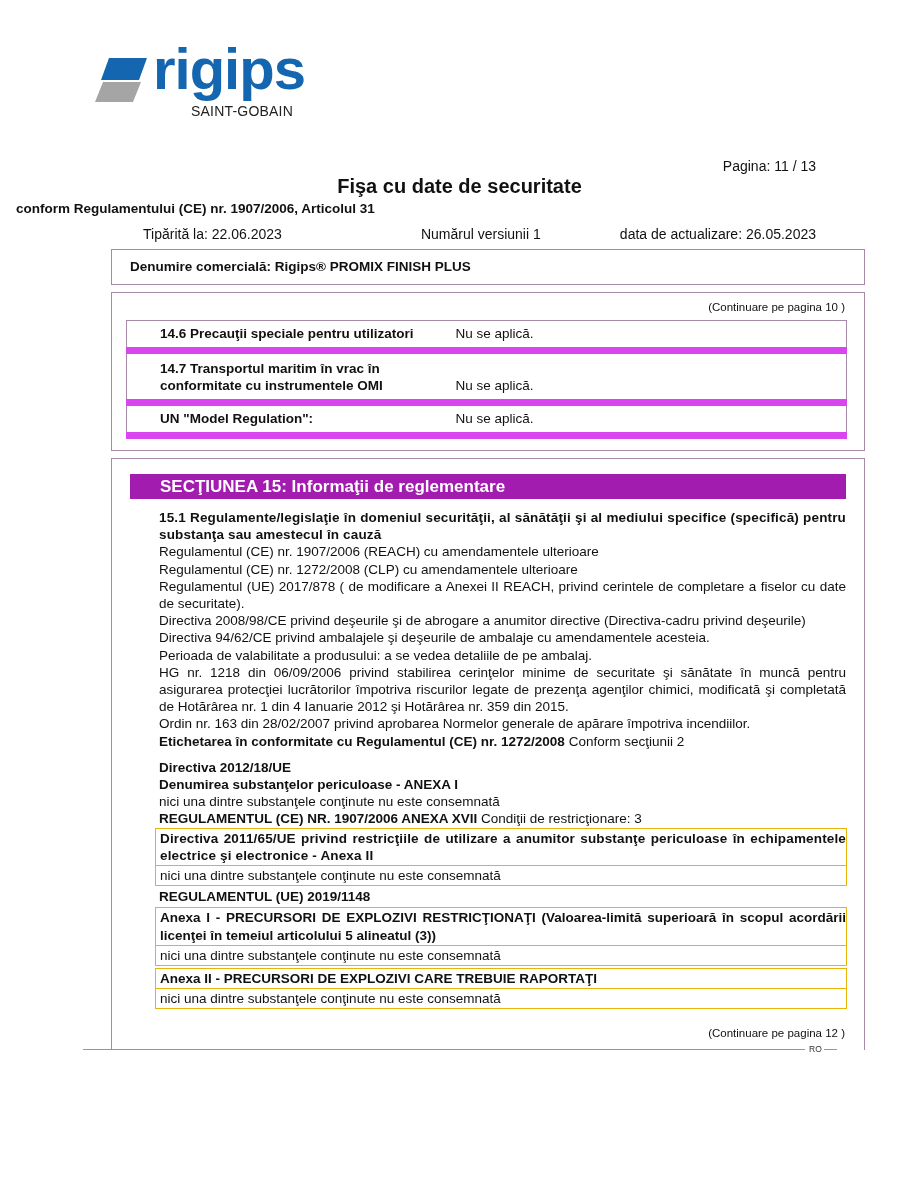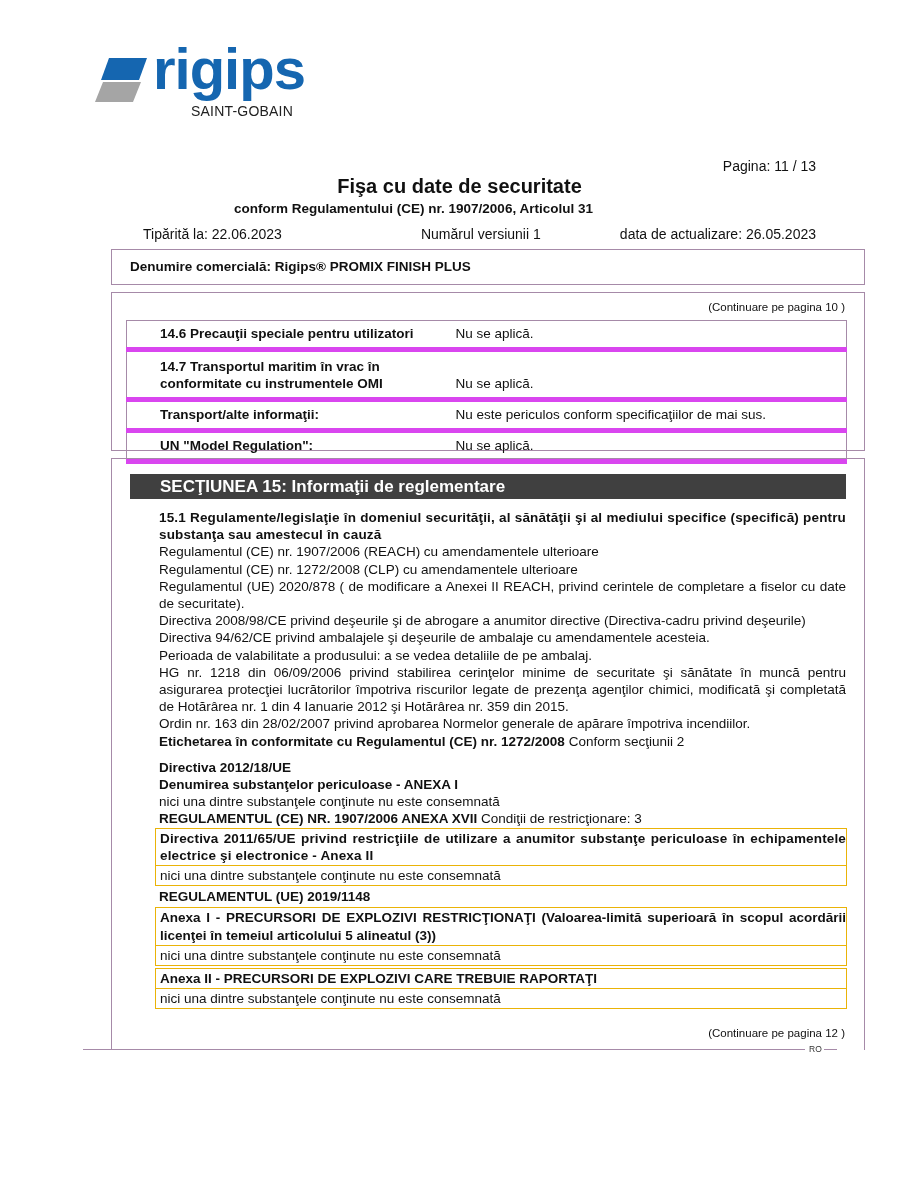--- a/index.html
+++ b/index.html
@@ -3,36 +3,36 @@
 <meta charset="utf-8">
 <style>
   * { box-sizing: border-box; margin: 0; padding: 0; }
   html, body { width: 919px; height: 1190px; background: #ffffff; overflow: hidden; }
   body { position: relative; font-family: "Liberation Sans", sans-serif; color: #111; font-size: 13.5px; }
   .logo { position: absolute; left: 95px; top: 50px; width: 200px; height: 70px; }
   .logo-text { position: absolute; left: 58px; top: -10px; font-family: "Liberation Sans", sans-serif; font-weight: bold; font-size: 58px; color: #1566b0; letter-spacing: -1px; line-height: 1; }
   .logo-sub { position: absolute; left: 96px; top: 53px; font-size: 14px; color: #222; letter-spacing: 0.2px; }
   .page-no { position: absolute; right: 103px; top: 158px; font-size: 14px; }
   .doc-title { position: absolute; left: 0; width: 919px; top: 175px; text-align: center; font-size: 20px; font-weight: bold; }
-  .doc-sub { position: absolute; left: 0; width: 827px; top: 201px; text-align: center; font-size: 13.5px; font-weight: bold; }
+  .doc-sub { position: absolute; left: 16px; width: 827px; top: 201px; font-size: 13.5px; font-weight: bold; }
   .meta-row { position: absolute; left: 103px; right: 103px; top: 226px; display: flex; justify-content: space-between; font-size: 14px; margin-left: 40px; }
   .box { position: absolute; border: 1px solid #a68aa8; margin-left: 28px; }
   .box-product { left: 83px; top: 249px; width: 754px; height: 36px; padding: 9px 18px; font-weight: bold; font-size: 13.5px; }
   .box-14 { left: 83px; top: 292px; width: 754px; height: 159px; }
   .cont { position: absolute; right: 19px; font-size: 11.5px; }
   table.t14 { position: absolute; left: 14px; top: 27px; width: 721px; border-collapse: collapse; }
-  table.t14 td { border-top: 1px solid #a68aa8; border-bottom: 5px solid #d946ef; vertical-align: bottom; padding: 4px 0 5px 0; font-size: 13.5px; line-height: 17px; }
+  table.t14 td { border-top: 1px solid #a68aa8; border-bottom: 7px solid #d946ef; vertical-align: bottom; padding: 4px 0 5px 0; font-size: 13.5px; line-height: 17px; }
   table.t14 tr td:first-child { border-left: 1px solid #a68aa8; padding-left: 33px; width: 329px; font-weight: bold; }
   table.t14 tr td:last-child { border-right: 1px solid #a68aa8; }
   .box-15 { left: 83px; top: 458px; width: 754px; height: 592px; border-bottom: none; }
   .bottom-line { position: absolute; left: 83px; top: 1049px; width: 754px; height: 1px; }
   .bottom-line .l1 { position: absolute; left: 0; top: 0; width: 722px; height: 1px; background: #a68aa8; }
   .bottom-line .l2 { position: absolute; left: 741px; top: 0; width: 13px; height: 1px; background: #a68aa8; }
   .ro { position: absolute; left: 726px; top: -5px; font-size: 8.5px; color: #333; }
-  .sec-header { position: absolute; left: 18px; top: 15px; width: 716px; height: 25px; background: #404040; color: #fff; font-size: 17px; font-weight: bold; padding: 3px 0 0 30px; }
+  .sec-header { position: absolute; left: 18px; top: 15px; width: 716px; height: 25px; background: #a21caf; color: #fff; font-size: 17px; font-weight: bold; padding: 3px 0 0 30px; }
   .sec-body { position: absolute; left: 47px; top: 50px; width: 687px; }
   .p { font-size: 13.5px; line-height: 17.2px; text-align: justify; }
   .b { font-weight: bold; }
   .wide { letter-spacing: 0.15px; }
   .gap { height: 9px; }
   .sub-box { border: 1px solid #eab308; margin-left: -4px; padding: 1px 0 1px 4px; margin-right: -1px; }
   .sub-plain { padding: 2px 0; }
   .mt4 { margin-top: 2px; }
 </style>
 </head>
@@ -69,38 +69,34 @@
       <td>Nu se aplică.</td>
     </tr>
     <tr>
       <td style="padding-top:6px;">
         <div>14.7 Transportul maritim în vrac în</div>
         <div>conformitate cu instrumentele OMI</div>
       </td>
       <td>Nu se aplică.</td>
     </tr>
     <tr>
-      <td>Transport/alte informaţii:</td>
-      <td>Nu este periculos conform specificaţiilor de mai sus.</td>
-    </tr>
-    <tr>
       <td>UN "Model Regulation":</td>
       <td>Nu se aplică.</td>
     </tr>
   </tbody>
     </table>
 </div>
 
 <div class="box box-15">
   <div class="sec-header">SECŢIUNEA 15: Informaţii de reglementare</div>
   <div class="sec-body">
     <div class="p b wide">15.1 Regulamente/legislaţie în domeniul securităţii, al sănătăţii şi al mediului specifice (specifică) pentru substanţa sau amestecul în cauză</div>
     <div class="p">Regulamentul (CE) nr. 1907/2006 (REACH) cu amendamentele ulterioare</div>
     <div class="p">Regulamentul (CE) nr. 1272/2008 (CLP) cu amendamentele ulterioare</div>
-    <div class="p">Regulamentul (UE) 2020/878 ( de modificare a Anexei II REACH, privind cerintele de completare a fiselor cu date de securitate).</div>
+    <div class="p">Regulamentul (UE) 2017/878 ( de modificare a Anexei II REACH, privind cerintele de completare a fiselor cu date de securitate).</div>
     <div class="p">Directiva 2008/98/CE privind deşeurile şi de abrogare a anumitor directive (Directiva-cadru privind deşeurile)</div>
     <div class="p">Directiva 94/62/CE privind ambalajele şi deşeurile de ambalaje cu amendamentele acesteia.</div>
     <div class="p">Perioada de valabilitate a produsului: a se vedea detaliile de pe ambalaj.</div>
     <div class="p">HG nr. 1218 din 06/09/2006 privind stabilirea cerinţelor minime de securitate şi sănătate în muncă pentru asigurarea protecţiei lucrătorilor împotriva riscurilor legate de prezenţa agenţilor chimici, modificată şi completată de Hotărârea nr. 1 din 4 Ianuarie 2012 şi Hotărârea nr. 359 din 2015.</div>
     <div class="p">Ordin nr. 163 din 28/02/2007 privind aprobarea Normelor generale de apărare împotriva incendiilor.</div>
     <div class="p">
       <span class="b">Etichetarea în conformitate cu Regulamentul (CE) nr. 1272/2008</span><span> Conform secţiunii 2</span>
     </div>
     <div class="gap"></div>
     <div class="p b">Directiva 2012/18/UE</div>

